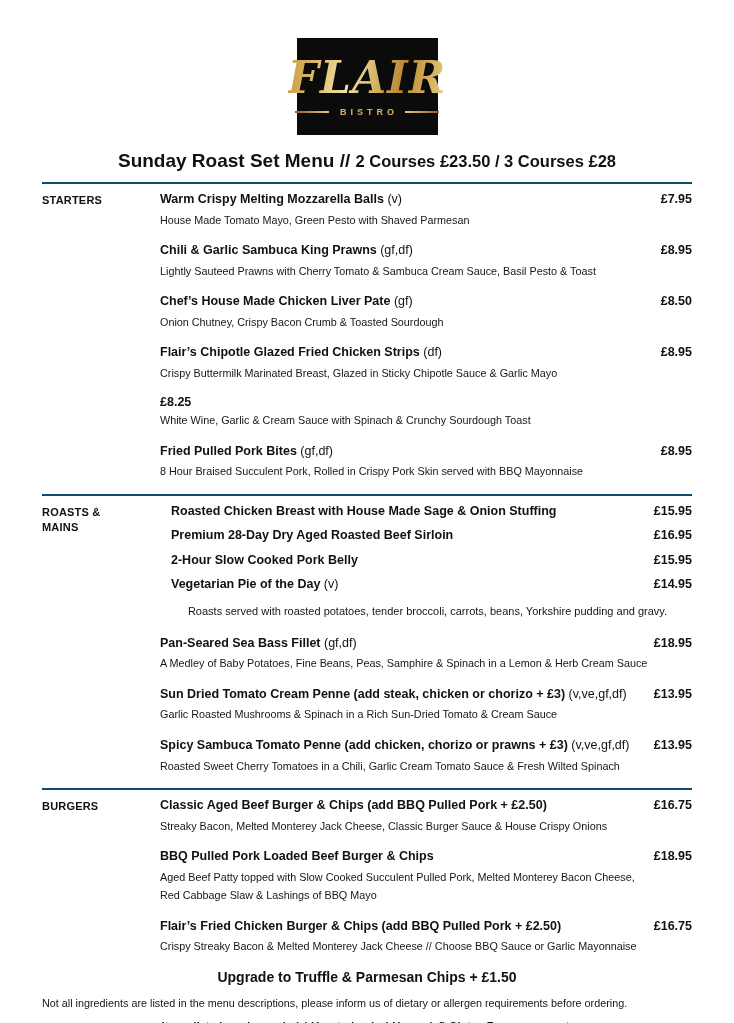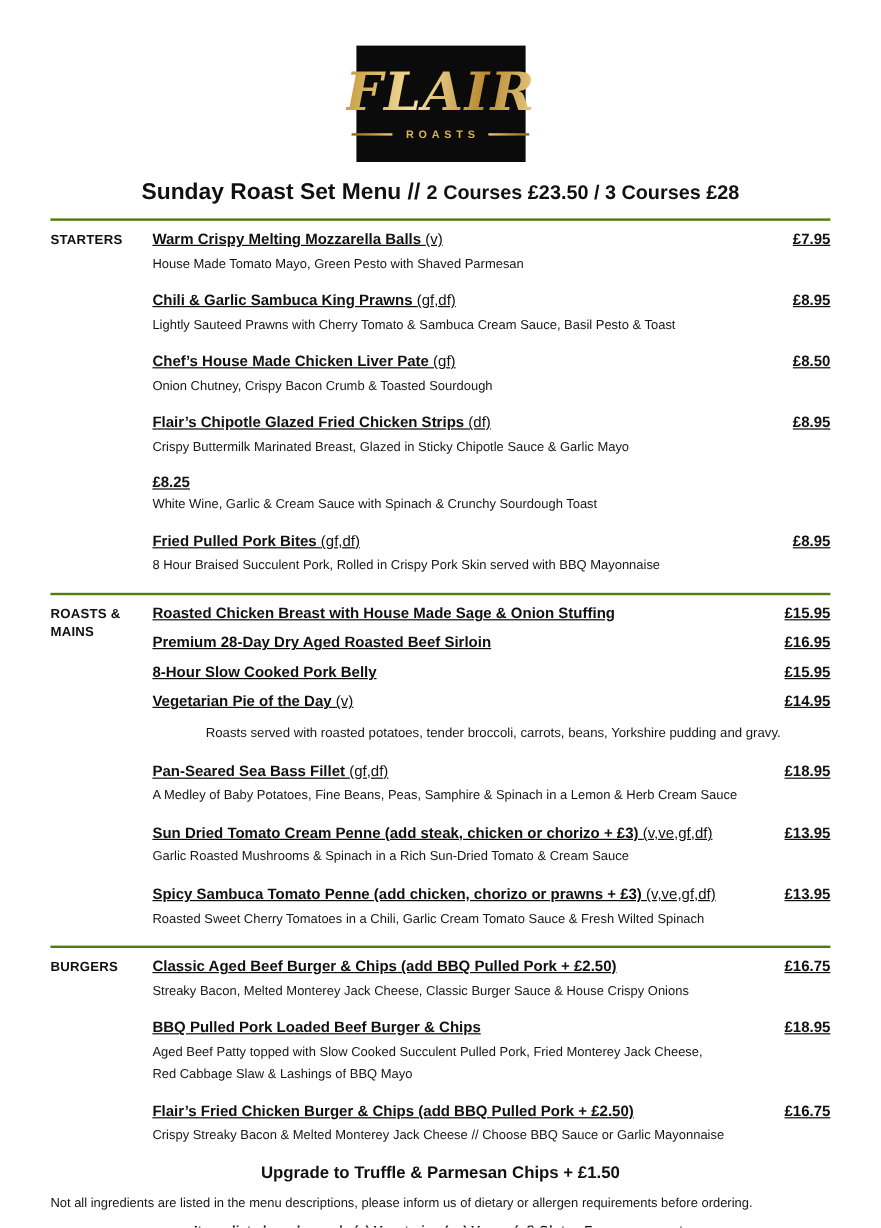--- a/index.html
+++ b/index.html
@@ -27,50 +27,50 @@
   }
   .logo-rule{width:34px;height:2px;background:linear-gradient(90deg,#8a6420,#e6c87c);}
   .logo-rule.right{background:linear-gradient(90deg,#e6c87c,#8a6420);}
 
   
   .title-row{text-align:center;margin:15px 0 10px;}
   .title-main{font-size:19px;font-weight:bold;}
   .title-pricing{font-size:16.5px;font-weight:bold;}
 
   
-  .section{border-top:2px solid #4d7c0f;display:flex;padding-top:7px;}
+  .section{border-top:2px solid #0c4a6e;display:flex;padding-top:7px;gap:33px;}
   .section-label{
     width:85px;flex:none;font-size:11px;font-weight:bold;line-height:1.35;
     padding-top:2px;letter-spacing:0.2px;
   }
   .section-items{flex:1;min-width:0;}
   .menu-item{margin-bottom:15px;}
-  .menu-item.tight{margin-bottom:7px;}
-  .item-head{display:flex;justify-content:space-between;align-items:baseline;text-decoration:underline;}
+  .menu-item.tight{margin-bottom:7px;margin-left:11px;}
+  .item-head{display:flex;justify-content:space-between;align-items:baseline;}
   .item-title{font-size:12.5px;font-weight:bold;line-height:1.4;padding-right:8px;}
   .item-tags{font-weight:normal;}
   .item-price{font-size:12.5px;font-weight:bold;flex:none;}
   .item-desc{font-size:10.8px;line-height:1.35;margin-top:4px;color:#161616;}
   .roast-note{font-size:11px;margin:11px 0 18px;padding-left:3px;color:#161616;text-align:center;}
   .upgrade{text-align:center;font-weight:bold;font-size:14px;margin:0 0 12px;}
 
   
   .footer-note{font-size:10.8px;margin:12px 0 0;color:#161616;}
   .footer-dietary{text-align:center;font-size:11px;font-weight:bold;margin:11px 0 0;}
 </style>
 </head>
 <body>
 
 <div class="page">
 
   <div class="logo">
     <div class="logo-name">FLAIR</div>
     <div class="logo-sub">
       <span class="logo-rule"></span>
-      <span class="logo-sub-text">ROASTS</span>
+      <span class="logo-sub-text">BISTRO</span>
       <span class="logo-rule right"></span>
     </div>
   </div>
 
   <div class="title-row"><span class="title-main">Sunday Roast Set Menu // </span><span class="title-pricing">2 Courses £23.50 / 3 Courses £28</span></div>
 
   <div id="sections">
       <div class="section">
         <div class="section-label">STARTERS</div>
         <div class="section-items">
@@ -127,21 +127,21 @@
             </div>
           </div>
           <div class="menu-item tight">
             <div class="item-head">
               <div class="item-title">Premium 28-Day Dry Aged Roasted Beef Sirloin</div>
               <div class="item-price">£16.95</div>
             </div>
           </div>
           <div class="menu-item tight">
             <div class="item-head">
-              <div class="item-title">8-Hour Slow Cooked Pork Belly</div>
+              <div class="item-title">2-Hour Slow Cooked Pork Belly</div>
               <div class="item-price">£15.95</div>
             </div>
           </div>
           <div class="menu-item tight">
             <div class="item-head">
               <div class="item-title">Vegetarian Pie of the Day <span class="item-tags">(v)</span></div>
               <div class="item-price">£14.95</div>
             </div>
           </div>
           <div class="roast-note">Roasts served with roasted potatoes, tender broccoli, carrots, beans, Yorkshire pudding and gravy.</div>
@@ -176,21 +176,21 @@
               <div class="item-title">Classic Aged Beef Burger &amp; Chips (add BBQ Pulled Pork + £2.50)</div>
               <div class="item-price">£16.75</div>
             </div>
             <div class="item-desc">Streaky Bacon, Melted Monterey Jack Cheese, Classic Burger Sauce &amp; House Crispy Onions</div>
           </div>
           <div class="menu-item">
             <div class="item-head">
               <div class="item-title">BBQ Pulled Pork Loaded Beef Burger &amp; Chips</div>
               <div class="item-price">£18.95</div>
             </div>
-            <div class="item-desc">Aged Beef Patty topped with Slow Cooked Succulent Pulled Pork, Fried Monterey Jack Cheese,</div>
+            <div class="item-desc">Aged Beef Patty topped with Slow Cooked Succulent Pulled Pork, Melted Monterey Bacon Cheese,</div>
             <div class="item-desc">Red Cabbage Slaw &amp; Lashings of BBQ Mayo</div>
           </div>
           <div class="menu-item">
             <div class="item-head">
               <div class="item-title">Flair’s Fried Chicken Burger &amp; Chips (add BBQ Pulled Pork + £2.50)</div>
               <div class="item-price">£16.75</div>
             </div>
             <div class="item-desc">Crispy Streaky Bacon &amp; Melted Monterey Jack Cheese // Choose BBQ Sauce or Garlic Mayonnaise</div>
           </div>
         </div>

